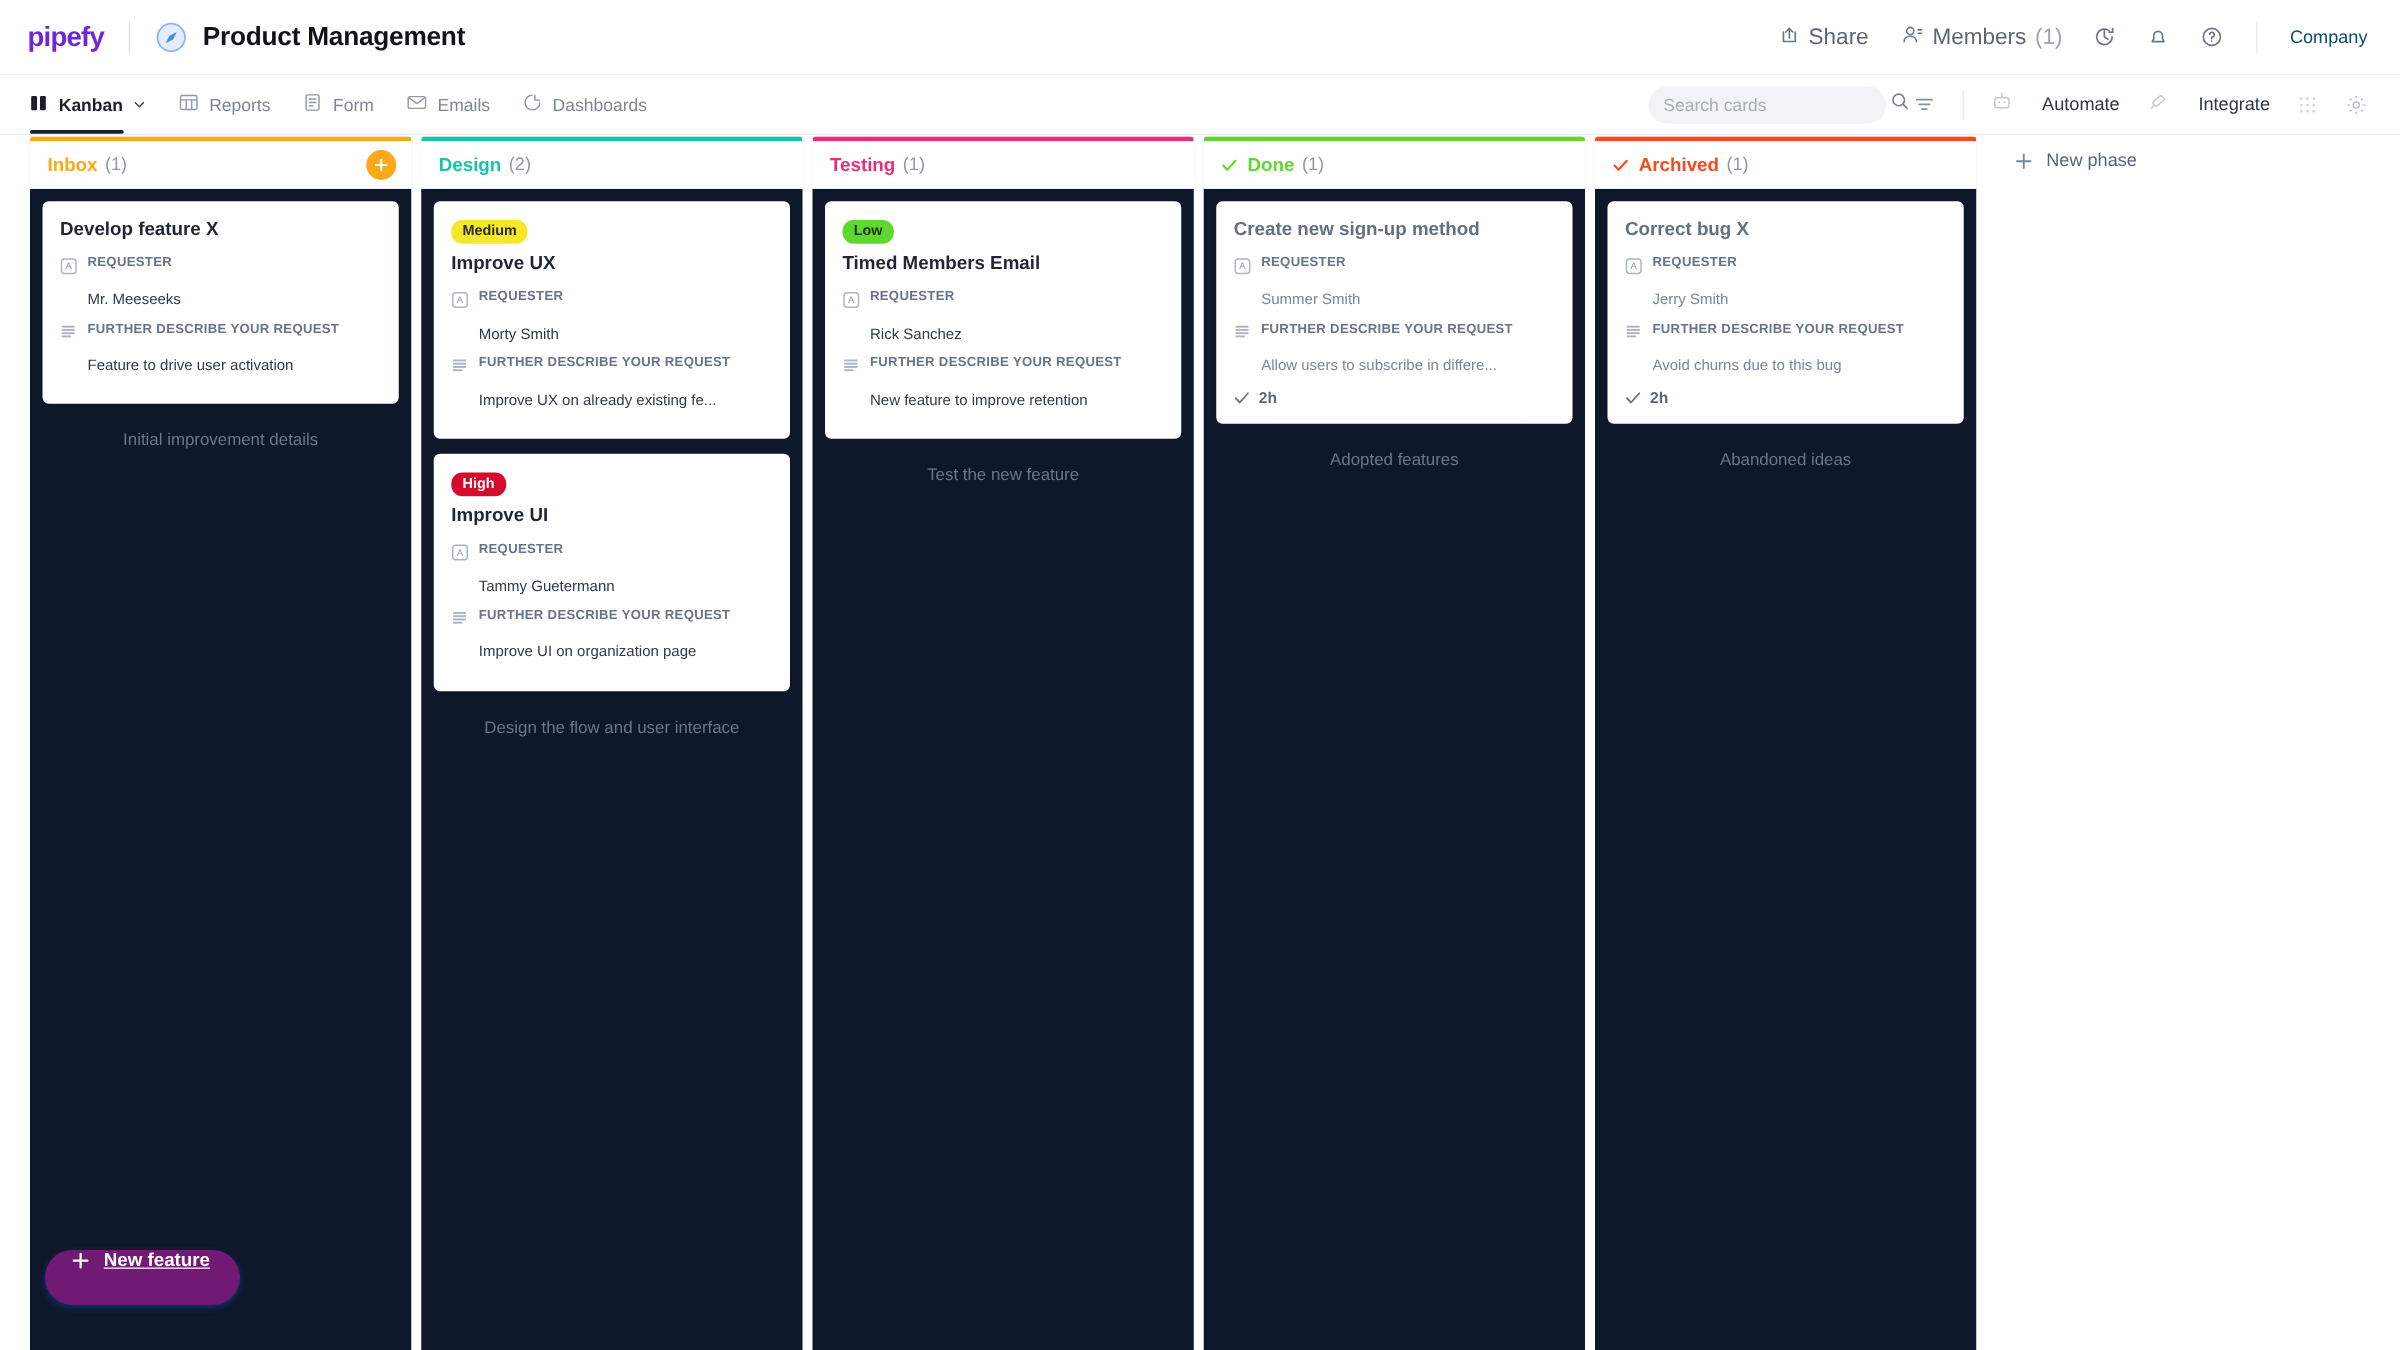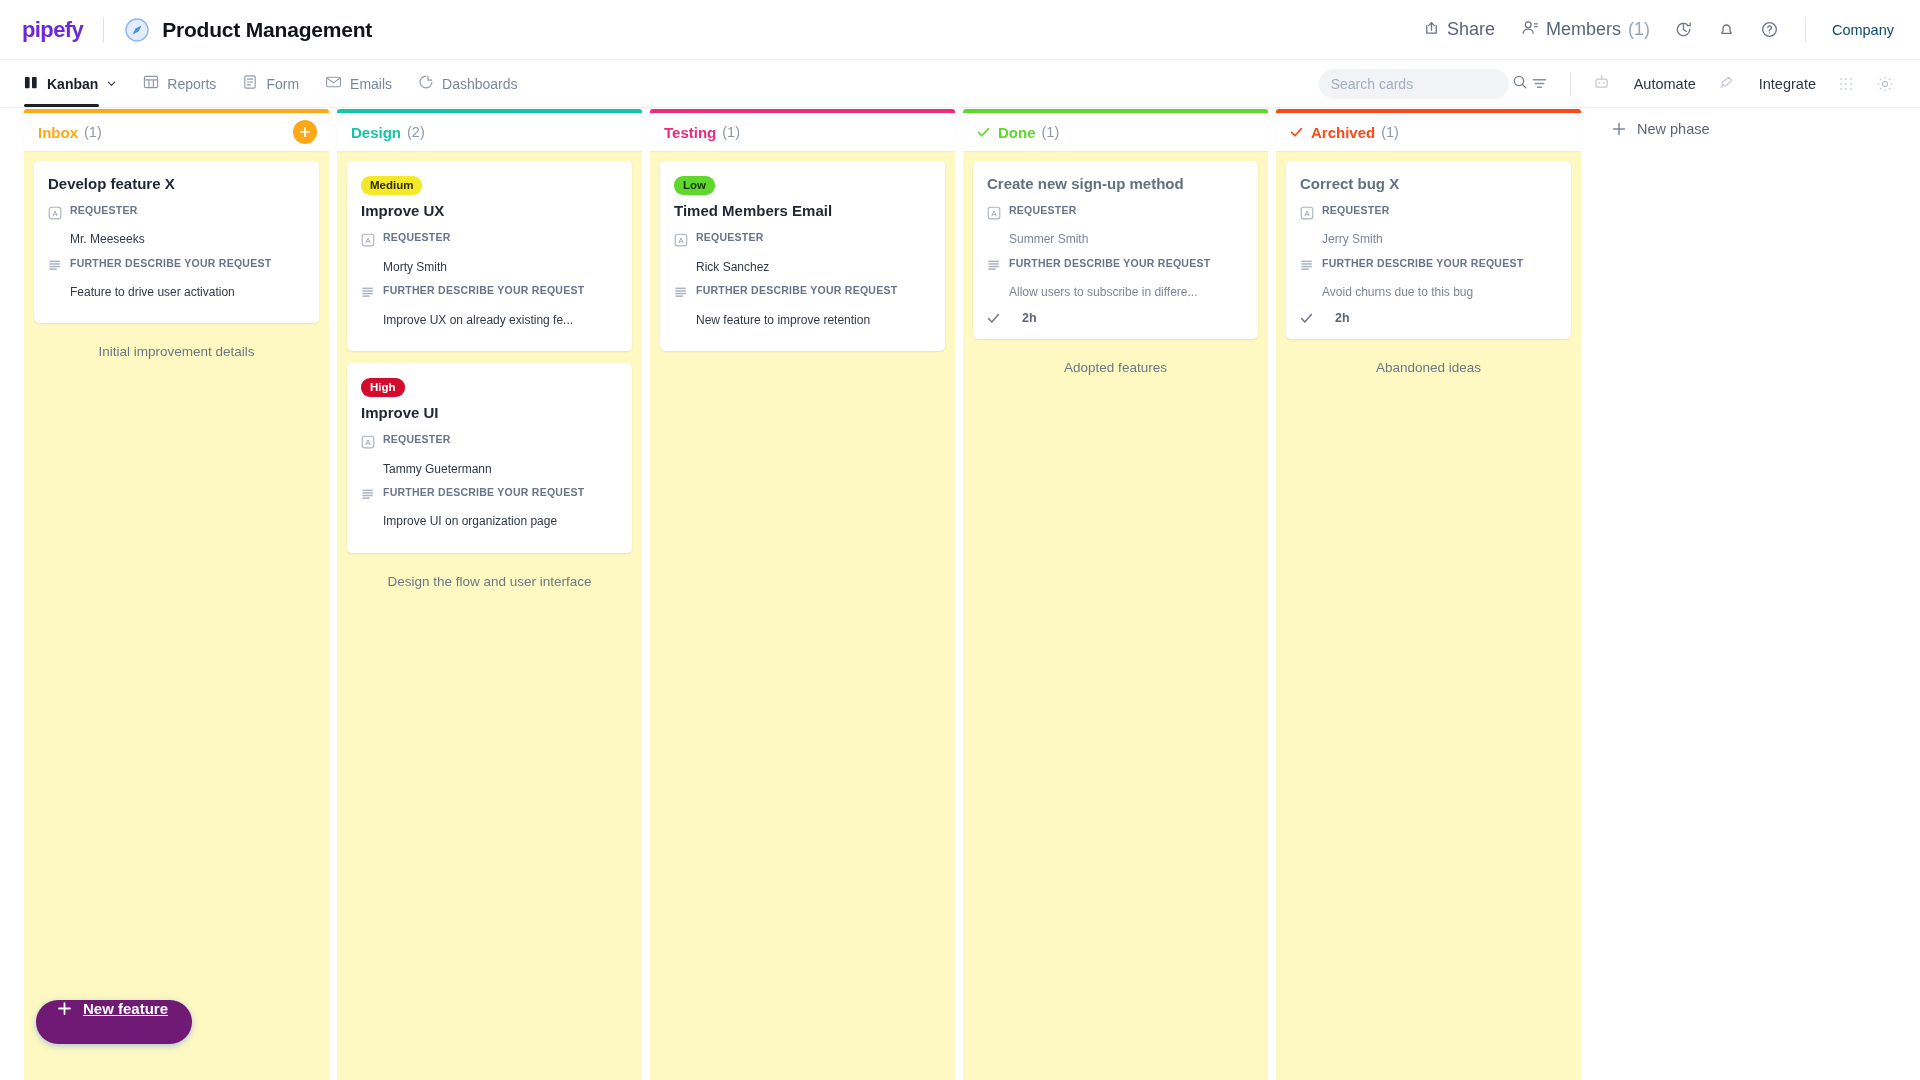--- a/index.html
+++ b/index.html
@@ -103,21 +103,21 @@
   .col-count { font-size: 14.5px; color: #8e99a8; margin-left: 6px; font-weight: 400; }
   .col-check { margin-right: 7px; display: flex; align-items: center; }
   .add-card-btn {
     position: absolute; right: 12px; top: 50%; transform: translateY(-50%);
     width: 24px; height: 24px; border-radius: 50%;
     background: #FBA919; color: #fff;
     display: flex; align-items: center; justify-content: center;
     font-size: 17px; line-height: 1; cursor: pointer; font-weight: 400;
   }
   .col-body {
-    background: #fef9c3; flex: 1;
+    background: #0f172a; flex: 1;
     padding: 10px 10px 0 10px;
     display: flex; flex-direction: column;
     overflow: hidden;
   }
   .card {
     background: #fff; border-radius: 5px;
     padding: 14px 14px 14px 14px;
     margin-bottom: 12px;
     box-shadow: 0 1px 2px rgba(20,30,50,.10);
     cursor: pointer;
@@ -139,21 +139,21 @@
   .field-label {
     font-size: 10.5px; font-weight: 700; color: #68748a;
     letter-spacing: .25px; text-transform: uppercase; line-height: 1.3;
   }
   .field-value {
     font-size: 12px; color: #2f3a48; line-height: 1.35; margin-top: 14px;
     white-space: nowrap; overflow: hidden; text-overflow: ellipsis;
   }
   .card.muted .field-value { color: #7b8796; }
   .card-meta {
-    display: flex; align-items: center; gap: 22px;
+    display: flex; align-items: center; gap: 7px;
     margin-top: 11px; font-size: 12.5px; font-weight: 700; color: #5b6777;
   }
   .phase-desc {
     text-align: center; font-size: 13.5px; color: #6b7785;
     padding: 8px 14px 14px 14px; line-height: 1.3;
   }
   .new-phase {
     display: flex; align-items: center; gap: 10px;
     font-size: 14.5px; color: #5a6677;
     padding: 12px 14px; margin-left: 8px; cursor: pointer; white-space: nowrap;
@@ -489,20 +489,21 @@
                   <rect x="1.4" y="6.8" width="10.4" height="1.5"></rect>
                   <rect x="1.4" y="9.4" width="7.4" height="1.5"></rect>
                 </g>
               </svg>
             </span>
             <div class="field-body">
               <div class="field-label">FURTHER DESCRIBE YOUR REQUEST</div>
               <div class="field-value">New feature to improve retention</div>
             </div>
           </div></div>
+        <div class="phase-desc">Test the new feature</div>
       </div>
     </div>
     <div class="column">
       <div class="col-header" style="border-top-color: rgb(95, 215, 44);">
         <span class="col-check">
           <svg width="14" height="13" viewBox="0 0 14 13">
             <path d="M1.6 6.4l3.2 3.4 6.6-7.2" fill="none" stroke="#5FD72C" stroke-width="1.6" stroke-linecap="round" stroke-linejoin="round"></path>
           </svg>
         </span>
         <span class="col-name" style="color: rgb(95, 215, 44);">Done</span>

